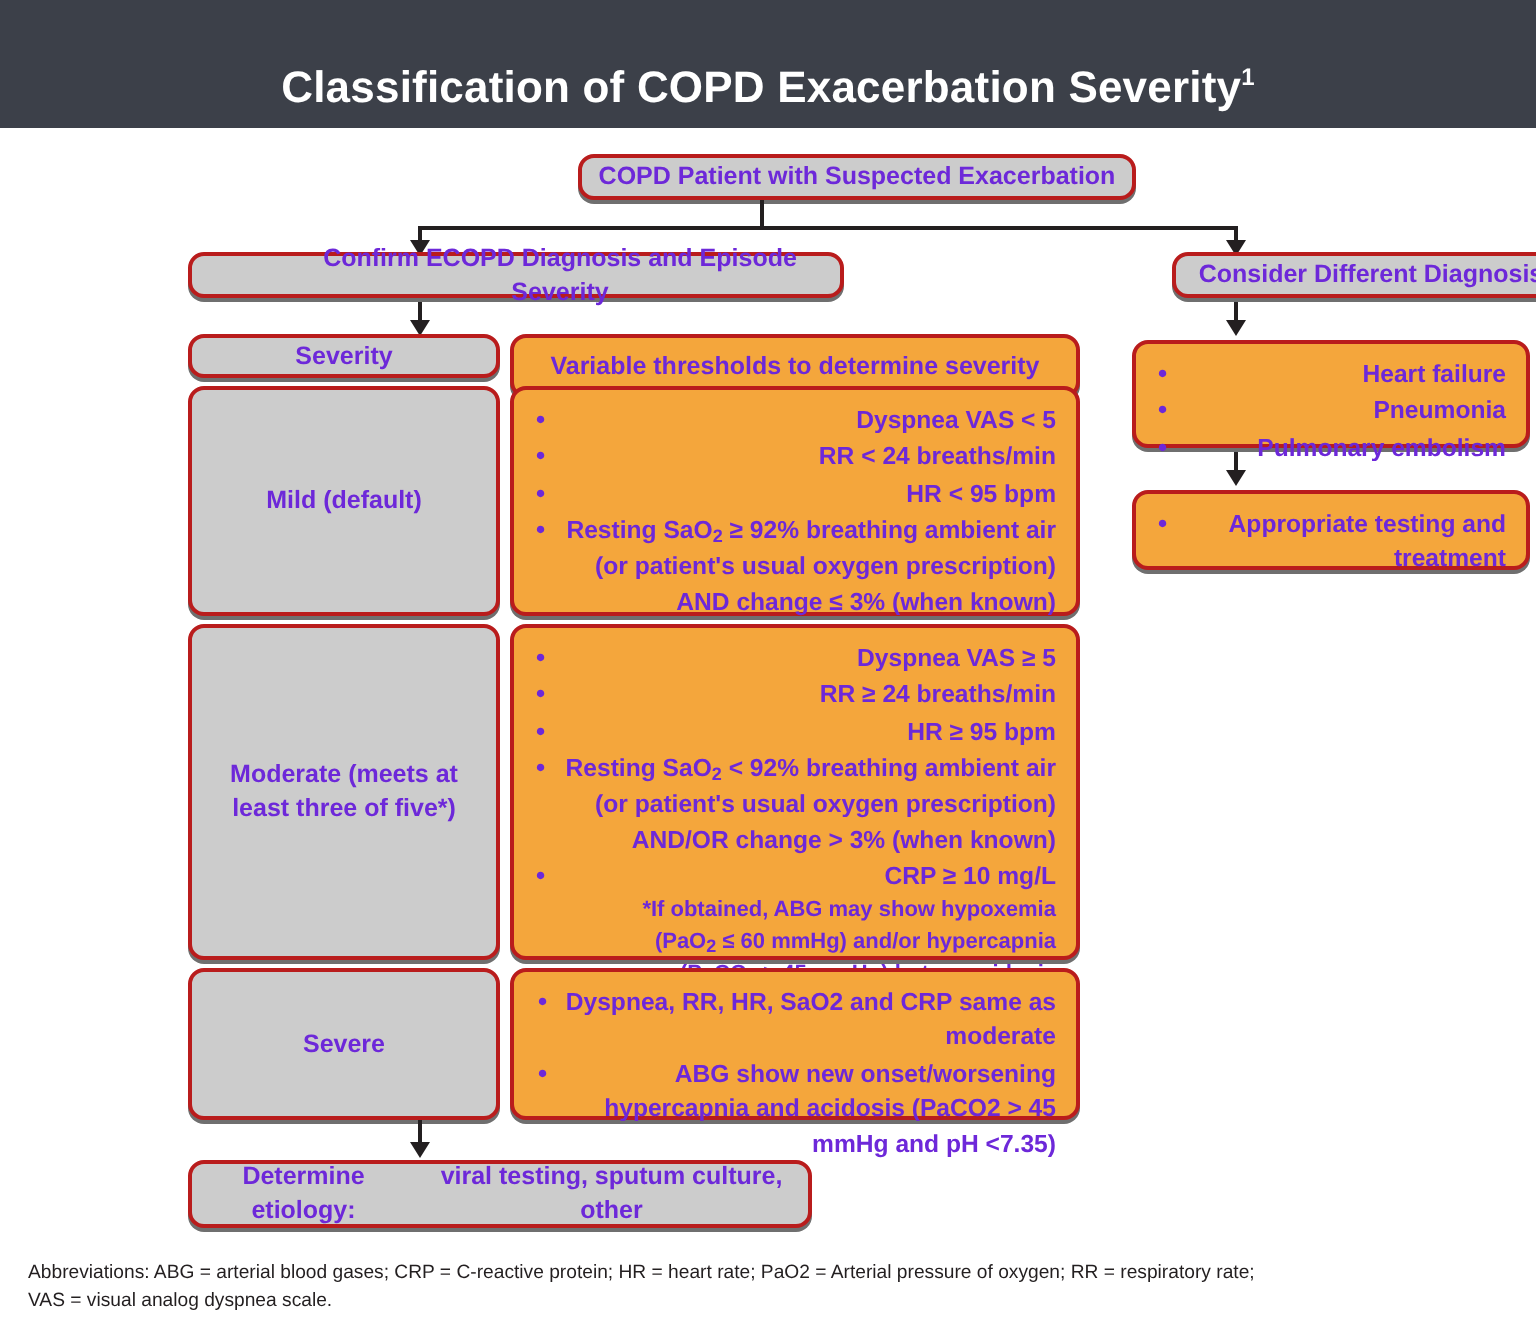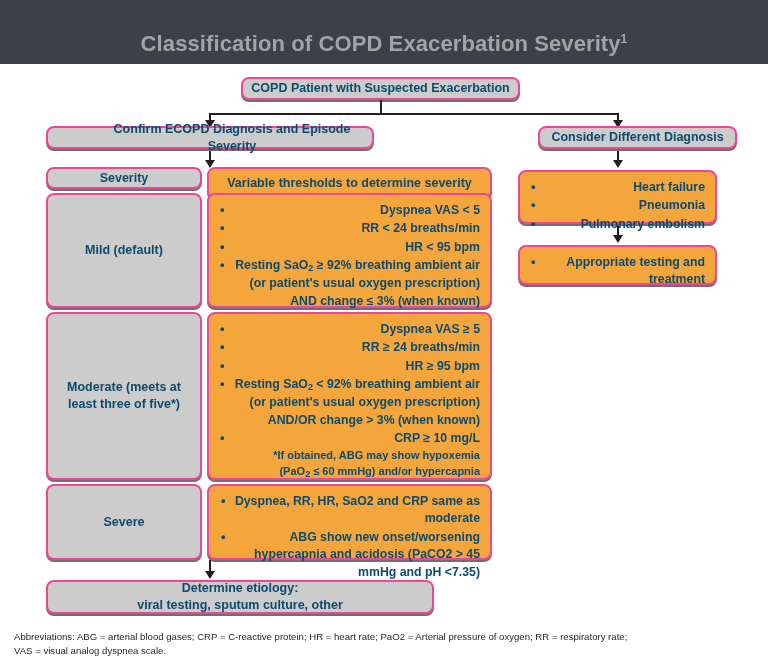--- a/index.html
+++ b/index.html
@@ -10,39 +10,40 @@
     overflow:hidden;
     position:relative;
   }
   
   .header{
     position:absolute;left:0;top:0;width:768px;height:64px;
     background:#3c4049;
     display:flex;align-items:center;justify-content:center;
   }
   .header-title{
-    color:#a3a3a3;font-size:22px;font-weight:bold;letter-spacing:.1px;margin-top:24px;
+    color:#ffffff;font-size:22px;font-weight:bold;letter-spacing:.1px;margin-top:24px;
   }
   .header-title sup{font-size:12px;font-weight:bold;vertical-align:super;}
 
   
   .node{
     position:absolute;
     box-sizing:border-box;
-    border:2px solid #ec4899;
+    border:2px solid #b91c1c;
     border-radius:8px;
     box-shadow:0 2px 0 0 #6f6f6f;
     display:flex;
     align-items:center;
     justify-content:center;
     font-size:12.5px;
     font-weight:bold;
-    color:#0c4a6e;
+    color:#6d28d9;
     text-align:center;
     line-height:1.35;
+    margin-left:48px;
   }
   .node.gray{background:#cccccc;}
   .node.orange{background:#f4a63c;}
   .node.listbox{
     display:block;
     padding:7px 10px 6px 10px;
     font-weight:bold;
     text-align:right;
     font-size:12.3px;
   }
@@ -168,21 +169,21 @@
 <div class="node orange listbox" style="left:207px;top:484px;width:285px;height:76px;padding-left:11px;">
   <ul class="crit">
     <li>Dyspnea, RR, HR, SaO2 and CRP same as moderate</li>
     <li>ABG show new onset/worsening hypercapnia and acidosis (PaCO2 &gt; 45 mmHg and pH &lt;7.35)</li>
   </ul>
 </div>
 
 <div class="vline" style="left:209px;top:560px;height:14px;"></div>
 <div class="arrow" style="left:205px;top:571px;"></div>
 
-<div class="node gray" style="left:46px;top:580px;width:388px;height:34px;flex-direction:column;text-align:center;">
+<div class="node gray" style="left:46px;top:580px;width:312px;height:34px;text-align:center;">
   <span>Determine etiology:</span>
   <span>viral testing, sputum culture, other</span>
 </div>
 
 <div class="footnote">
   <div>Abbreviations: ABG = arterial blood gases; CRP = C-reactive protein; HR = heart rate; PaO2 = Arterial pressure of oxygen; RR = respiratory rate;</div>
   <div>VAS = visual analog dyspnea scale.</div>
 </div>
 
 </body></html>

